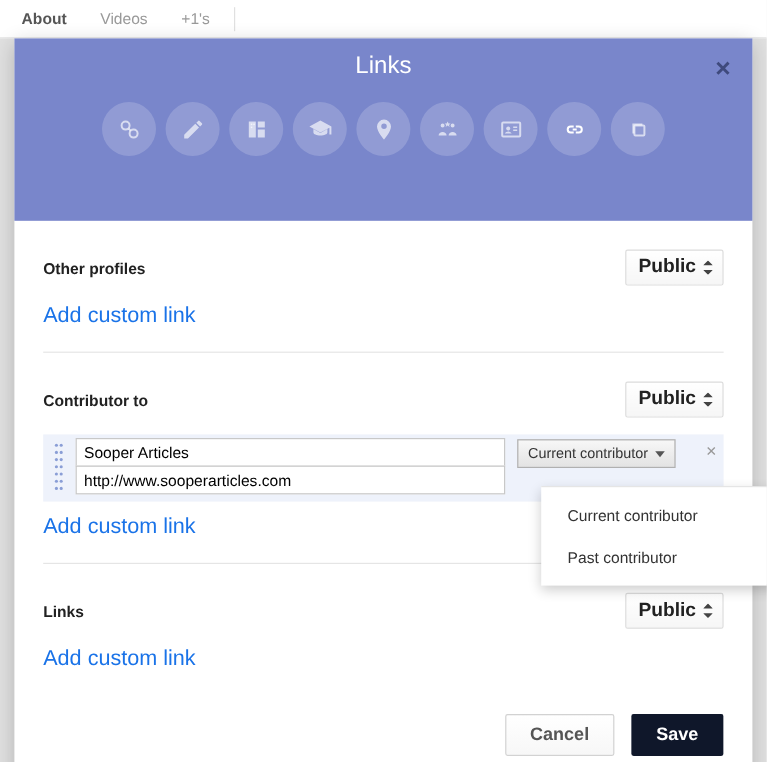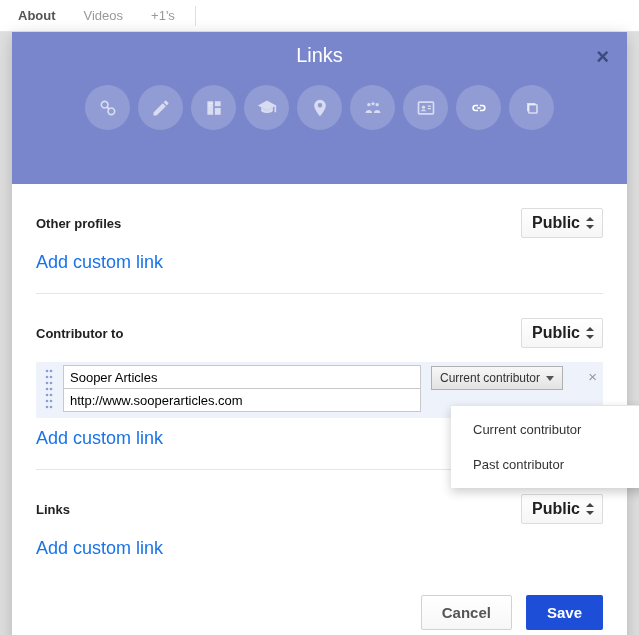--- a/index.html
+++ b/index.html
@@ -49,21 +49,21 @@
   .contrib-type { border: 1px solid #b0b0b0; background: #eeeeee linear-gradient(#f7f7f7,#e3e3e3); padding: 4px 8px; font-size: 12px; color: #333; display: flex; align-items: center; gap: 6px; cursor: pointer; margin-top: 1px; }
   .contrib-type .tri { width: 0; height: 0; border-left: 4px solid transparent; border-right: 4px solid transparent; border-top: 5px solid #555; }
   .remove-x { color: #999; font-size: 15px; cursor: pointer; position: absolute; right: 6px; top: 6px; }
   
   .dropdown-menu { position: absolute; background: #fff; border-top: 1px solid #e5e5e5; box-shadow: 0 4px 10px rgba(0,0,0,0.2); z-index: 50; padding: 6px 0; width: 200px; top: 405px; left: 451px; }
   .dropdown-menu .item { padding: 10px 22px; font-size: 13px; color: #333; cursor: pointer; }
   
   .modal-footer { padding: 16px 24px 22px; display: flex; justify-content: flex-end; gap: 14px; }
   .btn { padding: 8px 20px; font-size: 15px; border-radius: 2px; cursor: pointer; border: 1px solid transparent; font-weight: bold; }
   .btn-cancel { background: #fff; color: #555; border-color: #d2d2d2; background: linear-gradient(#fff,#f7f7f7); }
-  .btn-save { background: #1d4ed8; color: #fff; }
+  .btn-save { background: #0f172a; color: #fff; }
 </style>
 </head>
 <body>
 
 <div class="topnav">
   <span class="tab active">About</span>
   <span class="tab">Videos</span>
   <span class="tab">+1's</span>
   <span class="divider-v"></span>
 </div>

